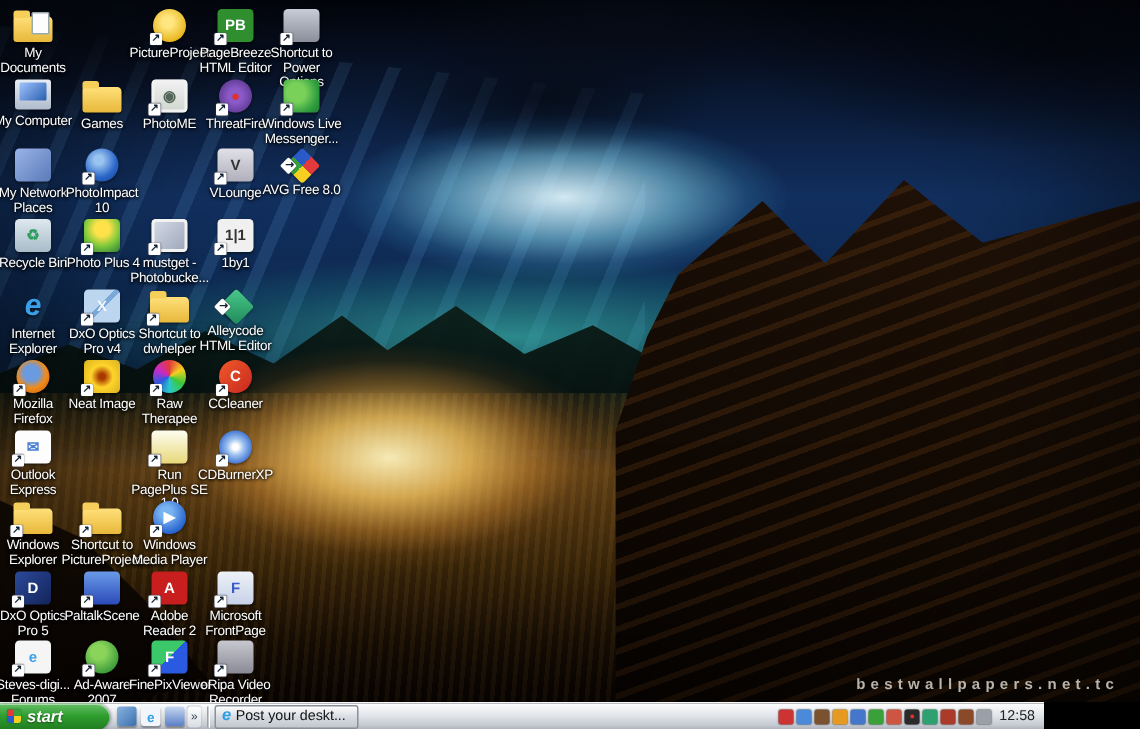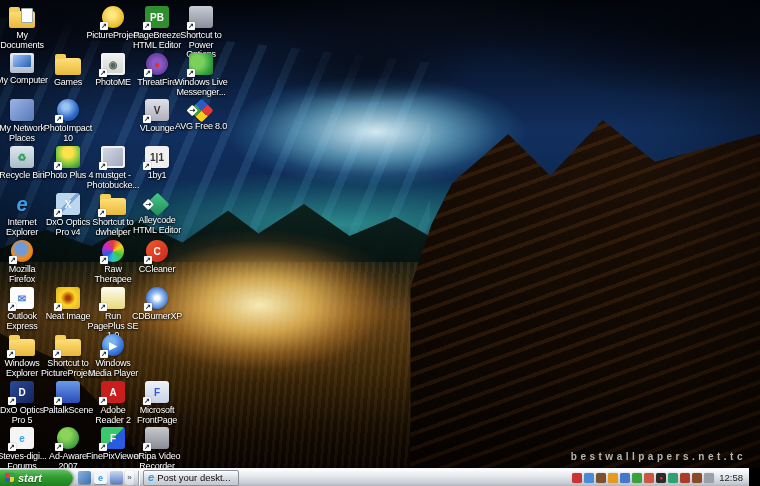--- a/index.html
+++ b/index.html
@@ -37,21 +37,21 @@
   .shape-diamond{width:17px;height:17px;margin-top:3px;transform:rotate(45deg);border-radius:2px;}
   .shape-folder,.shape-folder-doc{width:26px;height:17px;margin-top:5px;background:linear-gradient(#ffe07a,#e8b83a);border-radius:2px 3px 2px 2px;}
   .shape-folder::before,.shape-folder-doc::before{content:"";position:absolute;left:0;top:-4px;width:11px;height:5px;background:#f5cf5a;border-radius:2px 2px 0 0;}
   .shape-folder-doc::after{content:"";position:absolute;right:2px;top:-3px;width:10px;height:13px;background:#fdfdfd;border:1px solid #9aa;border-radius:1px;}
   .shape-monitor{width:24px;height:20px;background:linear-gradient(#e8ecf4,#b0bccc);border-radius:2px;}
   .shape-monitor::after{content:"";position:absolute;left:3px;right:3px;top:2px;bottom:6px;background:linear-gradient(135deg,#9fc4ff,#2a5fae);border-radius:1px;}
   .shape-photo{box-shadow:inset 0 0 0 2px #f2f2f2,0 1px 2px rgba(0,0,0,.5);}
   .arrow{position:absolute;left:-2px;bottom:-2px;width:8px;height:8px;background:#fff;border-radius:1px;box-shadow:0 0 1px #445;font-size:7px;line-height:8px;color:#123;font-weight:bold;display:block;text-align:center;}
   .icon-label{margin-top:3px;font-size:9px;line-height:9.5px;letter-spacing:-.2px;color:#fff;text-shadow:0 1px 2px #000,0 0 3px #000;}
   
-  #taskbar{position:absolute;left:0;bottom:0;width:749px;height:18px;z-index:40;display:flex;align-items:center;background:linear-gradient(#fdfefe,#e3e6ea 45%,#c6cad2 85%,#aeb3bd);border-top:1px solid #f5f7fa;box-sizing:border-box;}
+  #taskbar{position:absolute;left:0;bottom:0;width:696px;height:18px;z-index:40;display:flex;align-items:center;background:linear-gradient(#fdfefe,#e3e6ea 45%,#c6cad2 85%,#aeb3bd);border-top:1px solid #f5f7fa;box-sizing:border-box;}
   #start{height:18px;min-width:58px;display:flex;align-items:center;gap:4px;padding:0 10px 0 5px;border-radius:0 9px 9px 0;background:linear-gradient(#69c069,#2f9e2f 45%,#1f7a1f);box-shadow:inset 0 1px 0 rgba(255,255,255,.45),1px 0 2px rgba(0,0,0,.35);cursor:pointer;}
   .flag{width:9px;height:9px;border-radius:2px;background:conic-gradient(#3aa03a 0 25%,#f5d020 0 50%,#2a5ac8 0 75%,#e23a3a 0);box-shadow:0 0 1px #063;}
   #start-label{font-size:11px;font-weight:bold;font-style:italic;color:#fff;text-shadow:0 1px 1px rgba(0,0,0,.5);}
   #quicklaunch{display:flex;align-items:center;gap:3px;margin-left:5px;}
   .ql-icon{width:13px;height:13px;border-radius:2px;display:flex;align-items:center;justify-content:center;font-size:9px;font-weight:bold;box-shadow:0 1px 1px rgba(0,0,0,.3);cursor:pointer;}
   .chevron{width:9px;height:14px;margin-left:2px;border-radius:2px;background:linear-gradient(#fff,#d8dce2);font-size:8px;line-height:13px;color:#345;text-align:center;cursor:pointer;box-shadow:0 0 1px #99a;}
   .sep{width:1px;height:14px;margin:0 4px;background:#9aa0aa;box-shadow:1px 0 0 #fff;}
   #taskbtn{height:14px;width:86px;display:flex;align-items:center;gap:3px;padding:0 4px;border:1px solid #8a9098;border-radius:2px;background:linear-gradient(#fdfdfd,#d8dce2 50%,#c2c6ce);font-size:9.5px;color:#111;white-space:nowrap;overflow:hidden;cursor:pointer;box-shadow:inset 0 1px 0 #fff;}
   .mini-e{color:#2f9ee6;font-weight:bold;font-style:italic;font-size:11px;line-height:11px;}
   #task-label{overflow:hidden;text-overflow:ellipsis;}
@@ -200,21 +200,21 @@
             <span class="arrow">↗</span>
           </div>
           <div class="icon-label">Alleycode HTML Editor</div>
         </div>
         <div class="desktop-icon" style="left: -5px; top: 240px;">
           <div class="glyph shape-circle" style="background: radial-gradient(circle at 45% 40%, rgb(106, 154, 224) 28%, rgb(240, 140, 26) 55%, rgb(200, 85, 16));">
             <span class="arrow">↗</span>
           </div>
           <div class="icon-label">Mozilla Firefox</div>
         </div>
-        <div class="desktop-icon" style="left: 41px; top: 240px; margin-top: 47px;">
+        <div class="desktop-icon" style="left: 41px; top: 240px;">
           <div class="glyph shape-square" style="background: radial-gradient(circle, rgb(168, 58, 0) 12%, rgb(255, 212, 42) 45%, rgb(216, 176, 32));">
             <span class="arrow">↗</span>
           </div>
           <div class="icon-label">Neat Image</div>
         </div>
         <div class="desktop-icon" style="left: 86px; top: 240px;">
           <div class="glyph shape-circle" style="background: conic-gradient(rgb(226, 58, 58), rgb(245, 208, 32), rgb(58, 200, 58), rgb(42, 200, 200), rgb(42, 90, 226), rgb(200, 42, 200), rgb(226, 58, 58));">
             <span class="arrow">↗</span>
           </div>
           <div class="icon-label">Raw Therapee</div>

